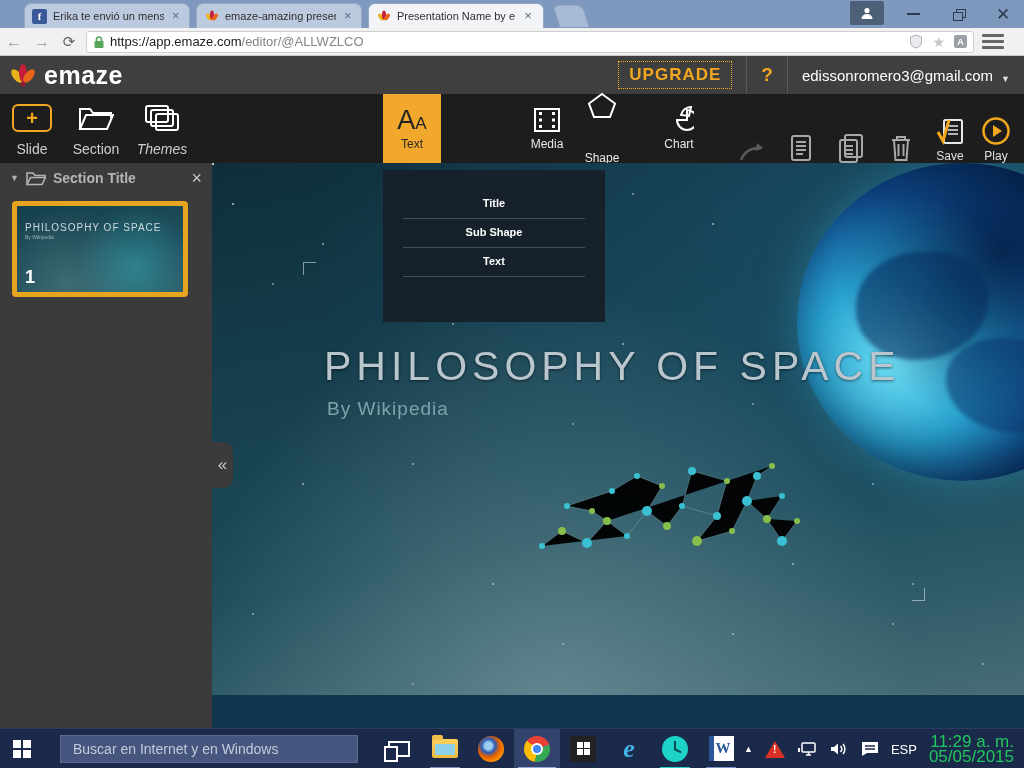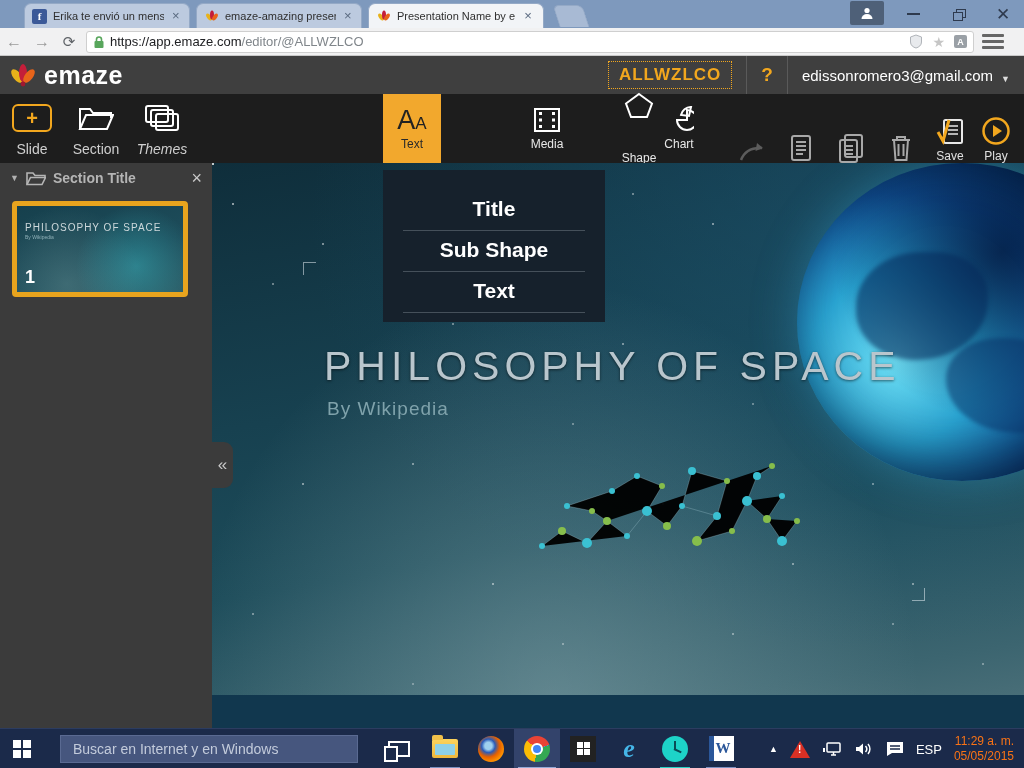--- a/index.html
+++ b/index.html
@@ -118,21 +118,21 @@
   .slide-sub { position:absolute; left:115px; top:235px; font-size:19px; letter-spacing:1px; color:#7fa2ab; }
   .net-svg { position:absolute; left:320px; top:288px; opacity:.95; }
   .corner { position:absolute; width:13px; height:13px; }
   .corner.tl { left:91px; top:99px; border-left:1px solid rgba(225,235,240,.55); border-top:1px solid rgba(225,235,240,.55); }
   .corner.br { left:700px; top:425px; border-right:1px solid rgba(225,235,240,.55); border-bottom:1px solid rgba(225,235,240,.55); }
   .collapse-tab { position:absolute; left:0; top:279px; width:21px; height:46px; background:#3b3b3b; border-radius:0 9px 9px 0;
                   display:flex; align-items:center; justify-content:center; color:#c9c9c9; font-size:17px; cursor:pointer; }
 
   
   .text-menu { position:absolute; left:383px; top:170px; width:222px; height:152px; background:#16212c; z-index:50; padding-top:20px; }
-  .tm-item { width:182px; margin:0 auto; text-align:center; color:#fff; font-size:21px; font-weight:bold;
+  .tm-item { width:182px; margin:0 auto; text-align:center; color:#fff; font-size:11px; font-weight:bold;
              padding:7px 0 9px; border-bottom:1px solid #45505a; cursor:pointer; }
 
   
   .taskbar { position:absolute; left:0; top:728px; width:1024px; height:40px; background:#1b2a4a; border-top:1px solid #2c3c60; display:flex; align-items:center; }
   .start { width:44px; height:40px; display:flex; align-items:center; justify-content:center; cursor:pointer; }
   .win-logo { display:grid; grid-template-columns:8px 8px; grid-template-rows:8px 8px; gap:2px; }
   .win-logo i { background:#fff; }
   .search-box { width:298px; height:28px; background:#46567e; border:1px solid #5a6a92; display:flex; align-items:center; margin-left:16px; }
   .search-box input { width:100%; background:transparent; border:none; outline:none; color:#d6ddea; font-size:14px; padding:0 12px; font-family:"Liberation Sans",sans-serif; }
   .search-box input::placeholder { color:#c3cbdb; }
@@ -160,21 +160,21 @@
   .clock-ic:before { content:""; position:absolute; left:12px; top:5px; width:2px; height:9px; background:#0a4a55; }
   .clock-ic:after { content:""; position:absolute; left:12px; top:12px; width:8px; height:2px; background:#0a4a55; transform:rotate(25deg); transform-origin:left; }
   .word-ic { width:25px; height:25px; background:#fff; position:relative; display:flex; align-items:center; justify-content:center; }
   .word-ic:before { content:""; position:absolute; left:0; top:0; bottom:0; width:5px; background:#2b579a; }
   .word-w { font:bold 15px "Liberation Serif",serif; color:#2b579a; margin-left:4px; }
   .tray { position:absolute; right:0; top:0; height:40px; display:flex; align-items:center; gap:12px; padding-right:10px; }
   .tray-expand { color:#fff; font-size:9px; cursor:pointer; }
   .warn-tri { position:relative; width:0; height:0; border-left:10px solid transparent; border-right:10px solid transparent; border-bottom:17px solid #d93025; }
   .warn-tri span { position:absolute; left:-2px; top:3px; color:#fff; font-weight:bold; font-size:10px; }
   .lang { color:#fff; font-size:13px; cursor:pointer; }
-  .clockbox { color:#f97316; font-size:12px; text-align:right; line-height:15px; cursor:pointer; }
+  .clockbox { color:#22c55e; font-size:17px; text-align:right; line-height:15px; cursor:pointer; }
   svg.ic { display:block; }
 </style>
 </head>
 <body>
 
 <div class="screen">
 
   <div class="tabstrip">
     <div class="tab" style="left:24px; width:166px;">
       <span class="fav fb">f</span>
@@ -252,21 +252,21 @@
     <div class="emz-logo">
       <svg class="ic" width="30" height="28" viewBox="0 0 30 28">
         <ellipse cx="9" cy="15" rx="4" ry="8" fill="#e8b21a" transform="rotate(-38 9 15)"></ellipse>
         <ellipse cx="15" cy="12" rx="4" ry="9" fill="#c41e3a"></ellipse>
         <ellipse cx="21" cy="15" rx="4" ry="8" fill="#e8641a" transform="rotate(38 21 15)"></ellipse>
         <circle cx="15" cy="23" r="2.4" fill="#a01830"></circle>
       </svg>
       <span class="emz-wordmark">emaze</span>
     </div>
     <div class="hdr-right">
-      <span class="upgrade">ALLWZLCO</span>
+      <span class="upgrade">UPGRADE</span>
       <span class="hdr-sep"></span>
       <span class="help-q">?</span>
       <span class="hdr-sep"></span>
       <span class="account">
         <span>edissonromero3@gmail.com</span>
         <span class="caret">▼</span>
       </span>
     </div>
   </div>
 
@@ -313,21 +313,21 @@
               <rect x="7" y="11.5" width="3" height="3"></rect>
               <rect x="7" y="18" width="3" height="3"></rect>
               <rect x="20" y="5" width="3" height="3"></rect>
               <rect x="20" y="11.5" width="3" height="3"></rect>
               <rect x="20" y="18" width="3" height="3"></rect>
             </g>
           </svg>
       </span>
       <span class="lbl">Media</span>
     </div>
-    <div class="tool-insert" style="left:610px;gap:32px;">
+    <div class="tool-insert" style="left:573px;gap:32px;">
       <span>
         <svg class="ic" width="30" height="27" viewBox="0 0 30 27" fill="none" stroke="#fff" stroke-width="2">
             <polygon points="15,2 28,11.5 23,25 7,25 2,11.5"></polygon>
           </svg>
       </span>
       <span class="lbl">Shape</span>
     </div>
     <div class="tool-insert" style="left:650px;text-align:center;">
       <span>
         <svg class="ic" width="30" height="27" viewBox="0 0 30 27" fill="none" stroke="#fff" stroke-width="2">

